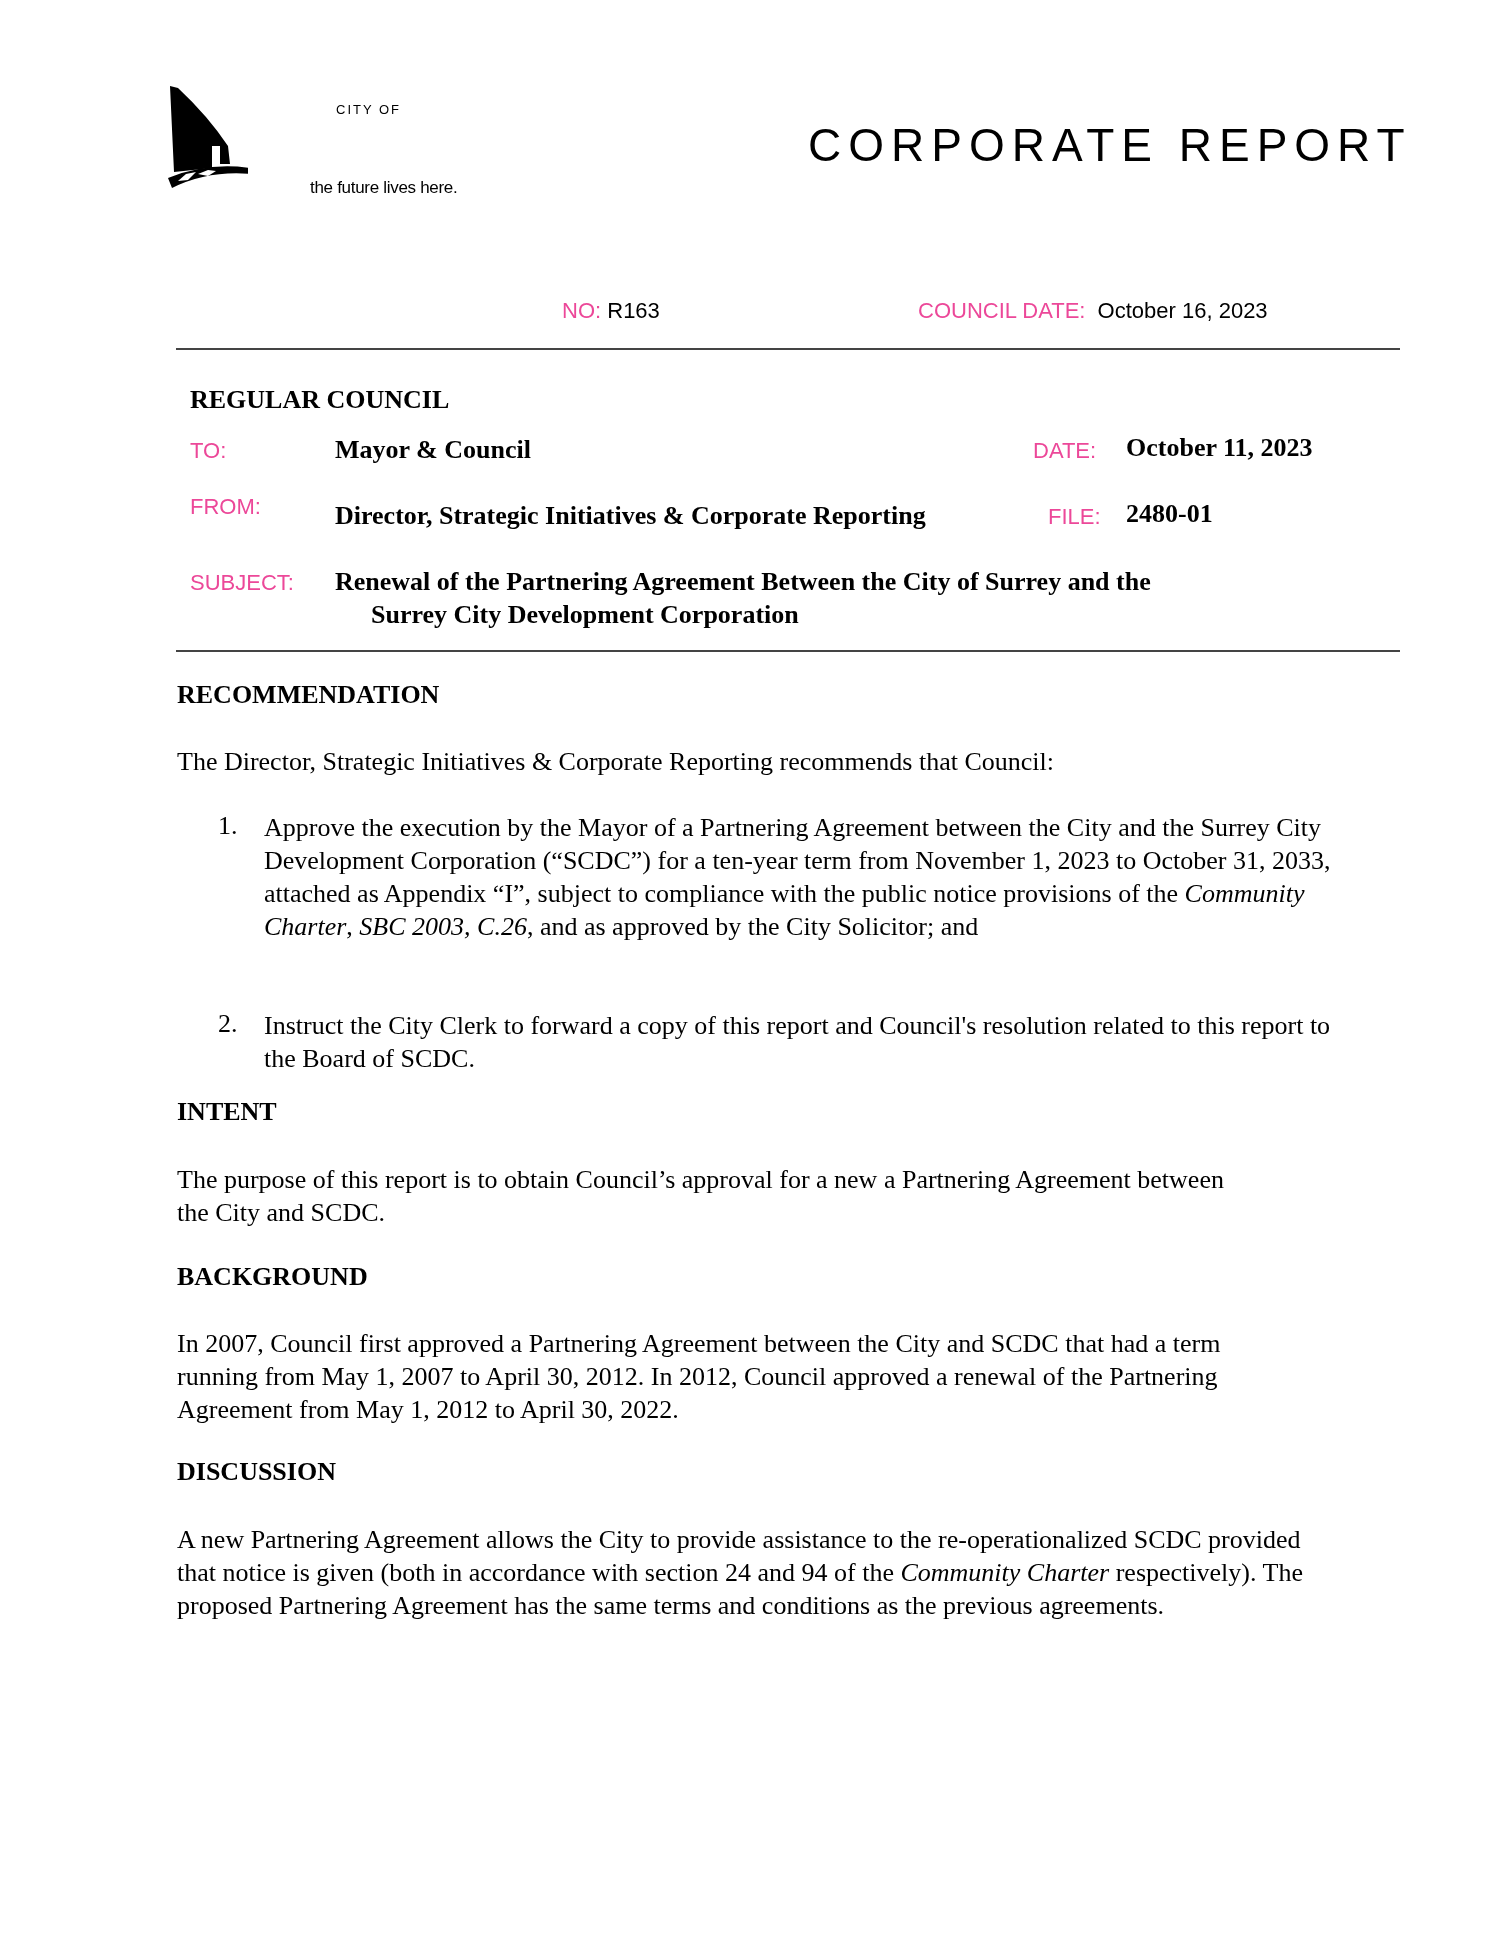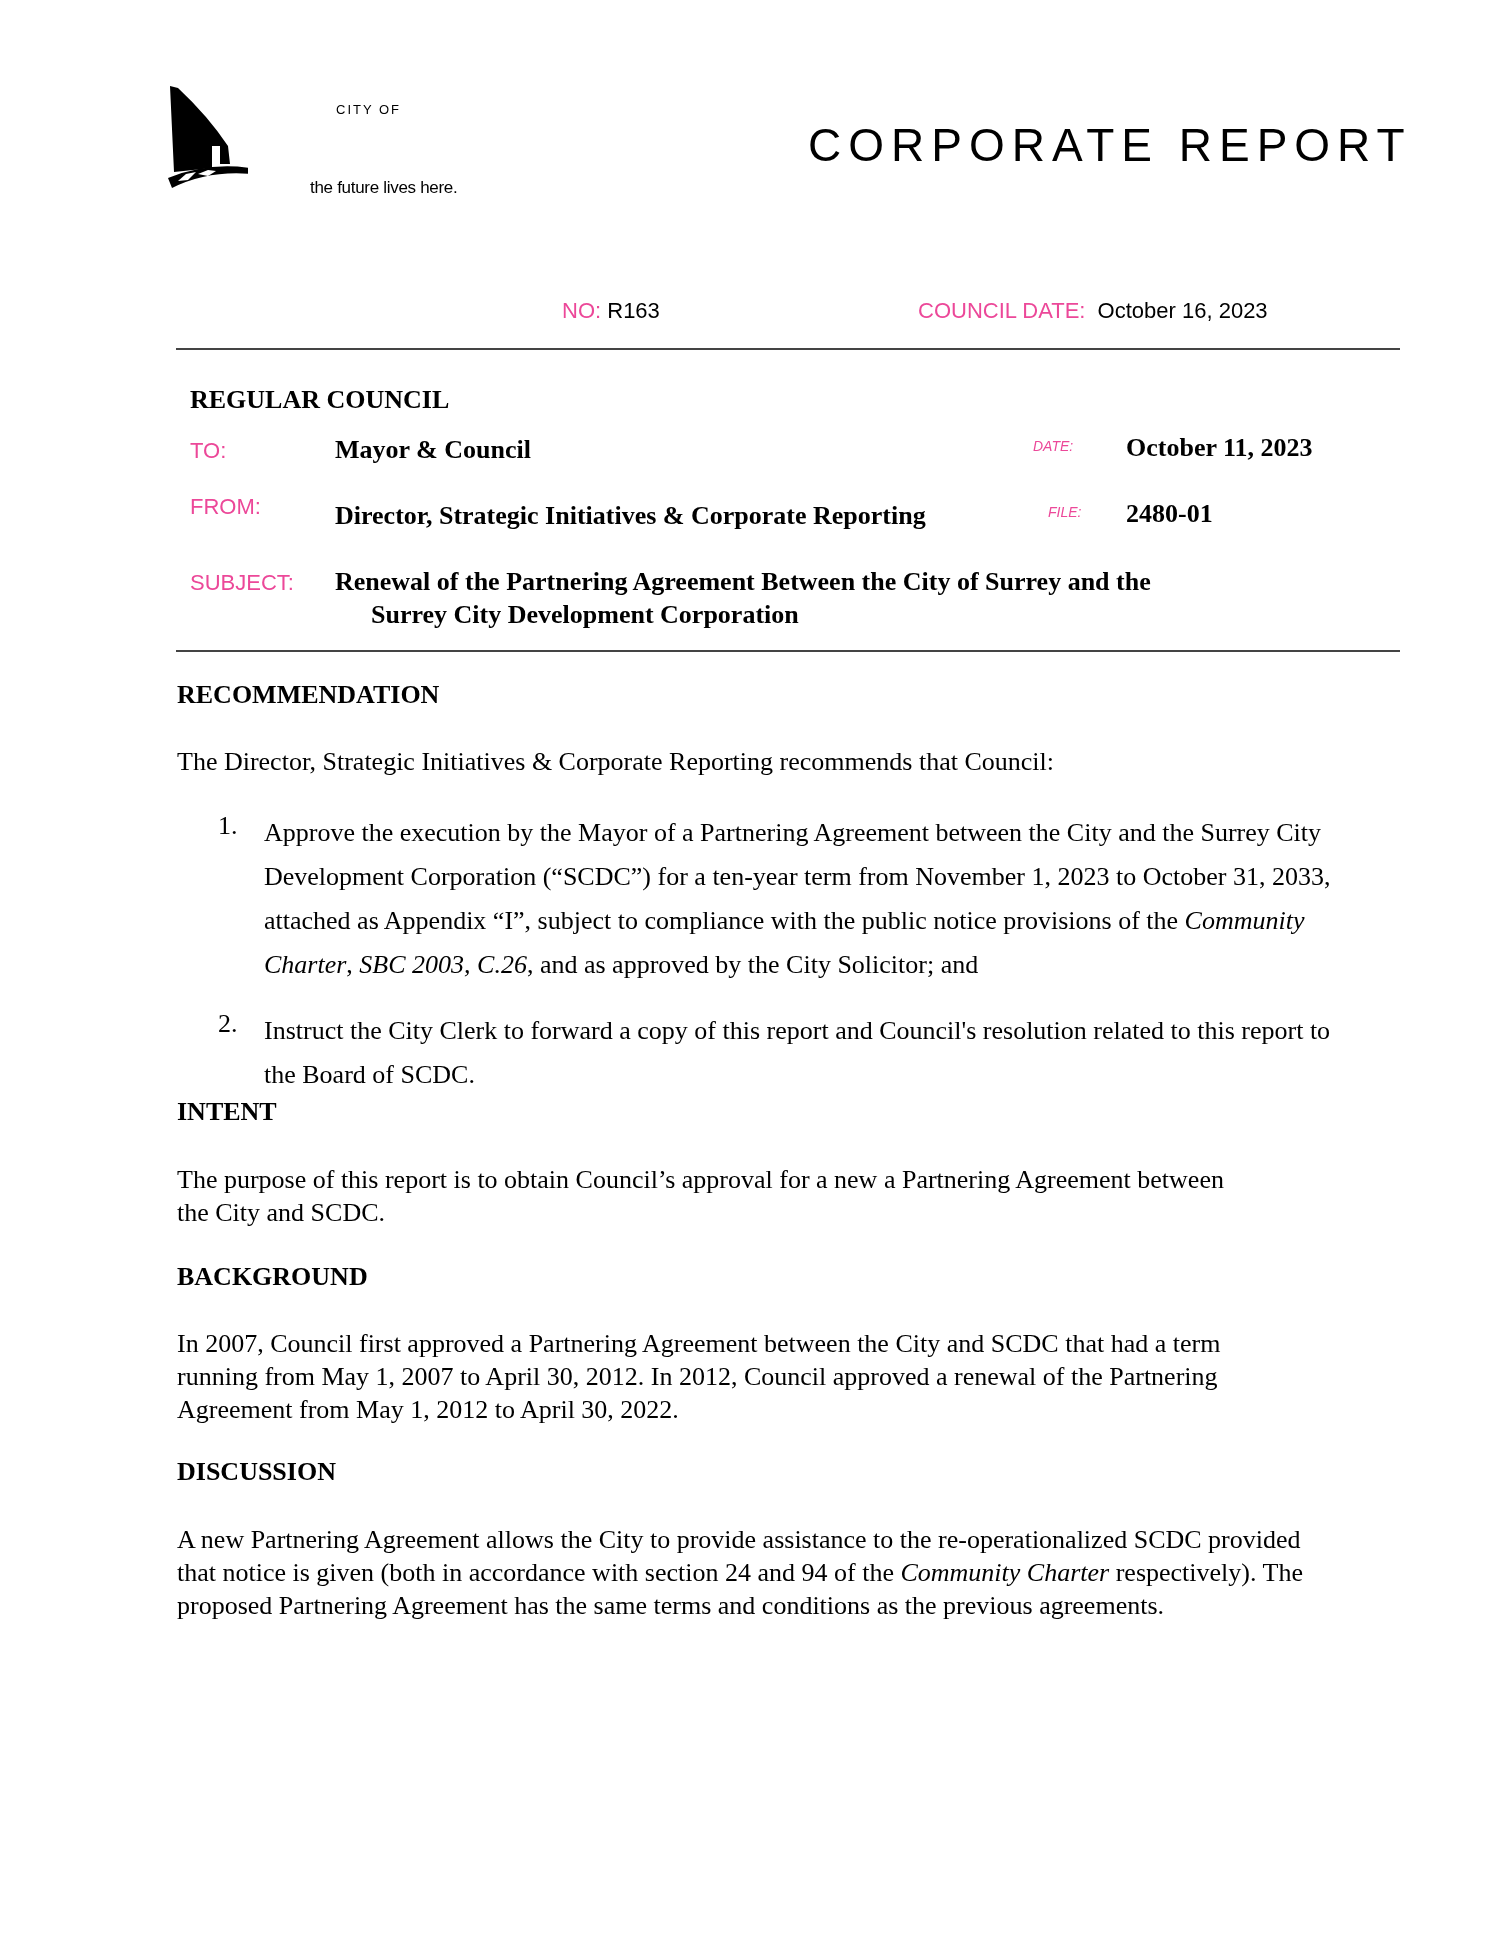--- a/index.html
+++ b/index.html
@@ -21,27 +21,27 @@
   .meta-row { position: absolute; top: 298px; font-size: 22px; }
   .meta-no { left: 562px; }
   .meta-council { left: 918px; }
 
   .rule { position: absolute; left: 176px; width: 1224px; height: 0; border-top: 2px solid #444; }
 
   .regular-council { position: absolute; left: 190px; top: 368px; font-size: 26px; font-weight: bold; margin-top: 17px; }
 
   .hdr-label { position: absolute; left: 190px; font-size: 22px; }
   .hdr-value { position: absolute; left: 335px; font-size: 26px; font-weight: bold; line-height: 33px; }
-  .hdr-rlabel { position: absolute; font-size: 14px; font-style: italic; }
+  .hdr-rlabel { position: absolute; font-size: 22px; }
   .hdr-rvalue { position: absolute; left: 1126px; font-size: 26px; font-weight: bold; }
 
   .body-text { position: absolute; left: 177px; width: 1160px; font-size: 26px; line-height: 33px; }
   .section-h { position: absolute; left: 177px; font-size: 26px; font-weight: bold; }
   .list-num { position: absolute; left: 218px; font-size: 26px; }
-  .list-text { position: absolute; left: 264px; width: 1070px; font-size: 26px; line-height: 44px; font-family: Liberation Serif, serif; }
+  .list-text { position: absolute; left: 264px; width: 1070px; font-size: 26px; line-height: 33px; font-family: Liberation Serif, serif; }
   em { font-style: italic; }
 </style>
 </head>
 <body>
 
 <div class="logo">
   <svg width="80" height="110" viewBox="0 0 80 110">
     <path d="M2 0 L10 2 Q40 30 60 60 L62 78 L52 78 L52 60 L44 60 L44 82 L6 86 Z" fill="#000"></path>
     <path d="M0 92 Q40 76 82 82 L84 88 Q40 84 4 102 Z" fill="#000"></path>
     <path d="M10 95 L18 88 L28 86 L20 94 Z" fill="#fff"></path>

